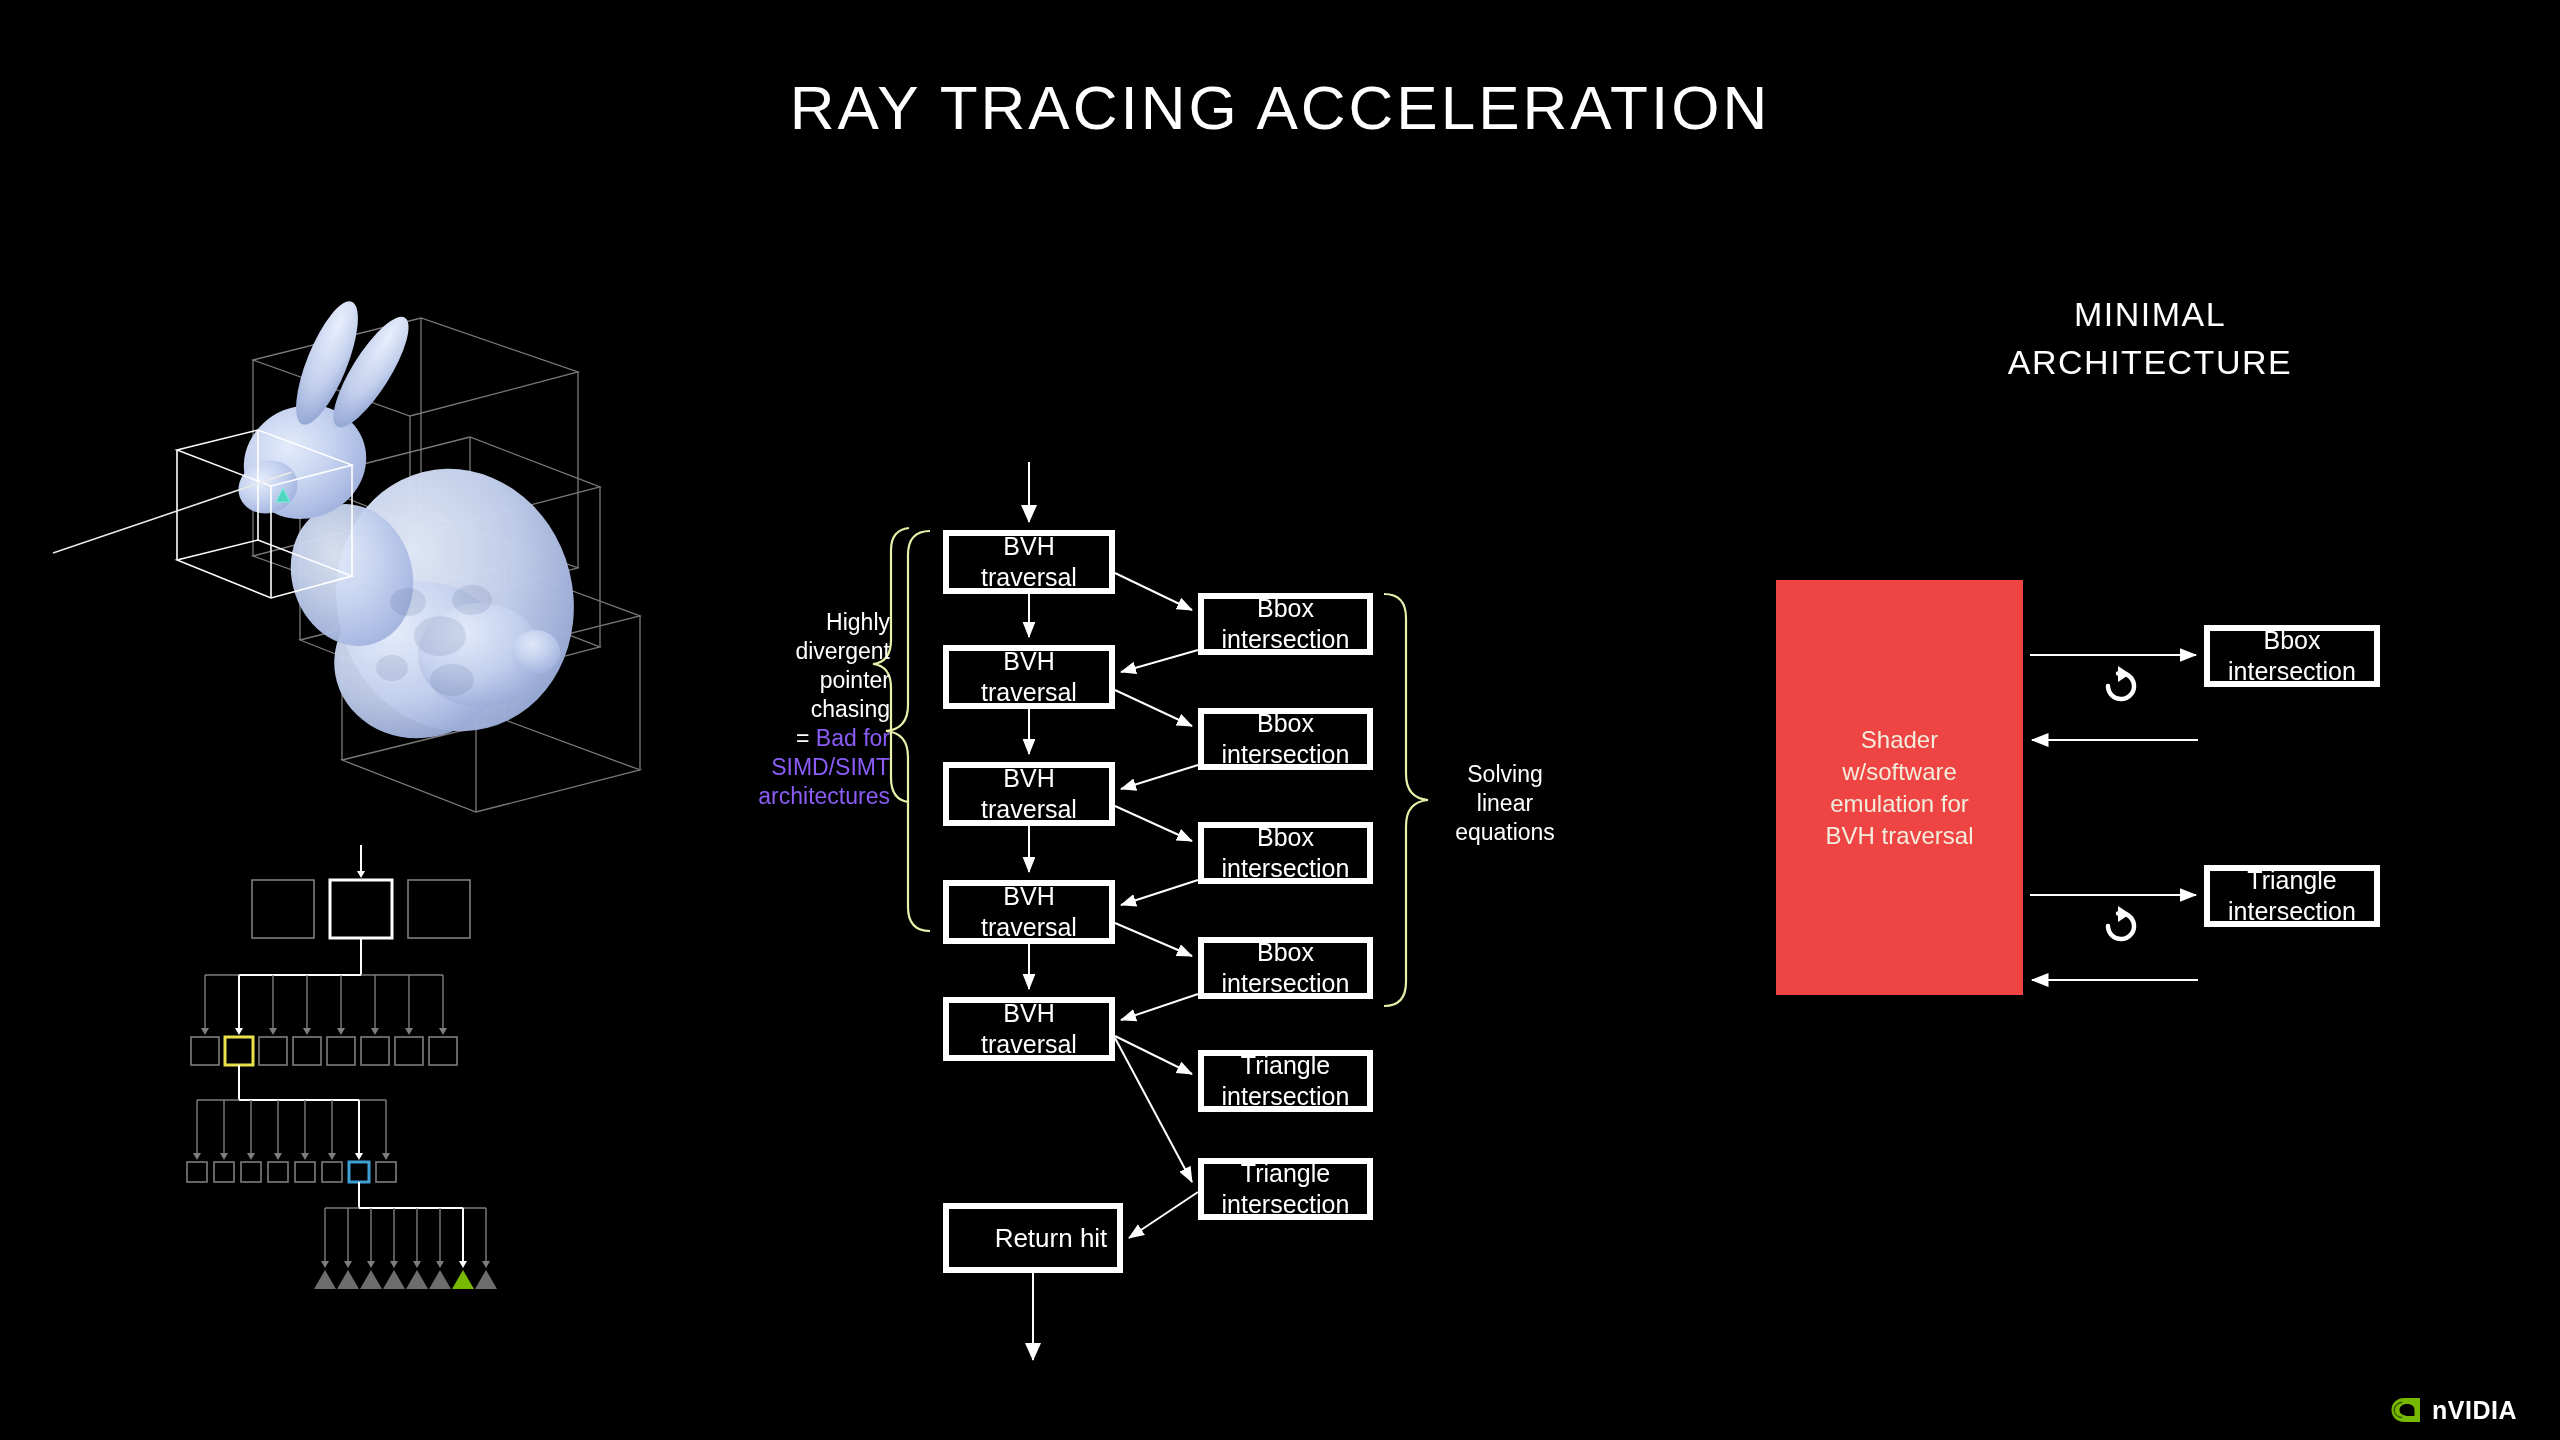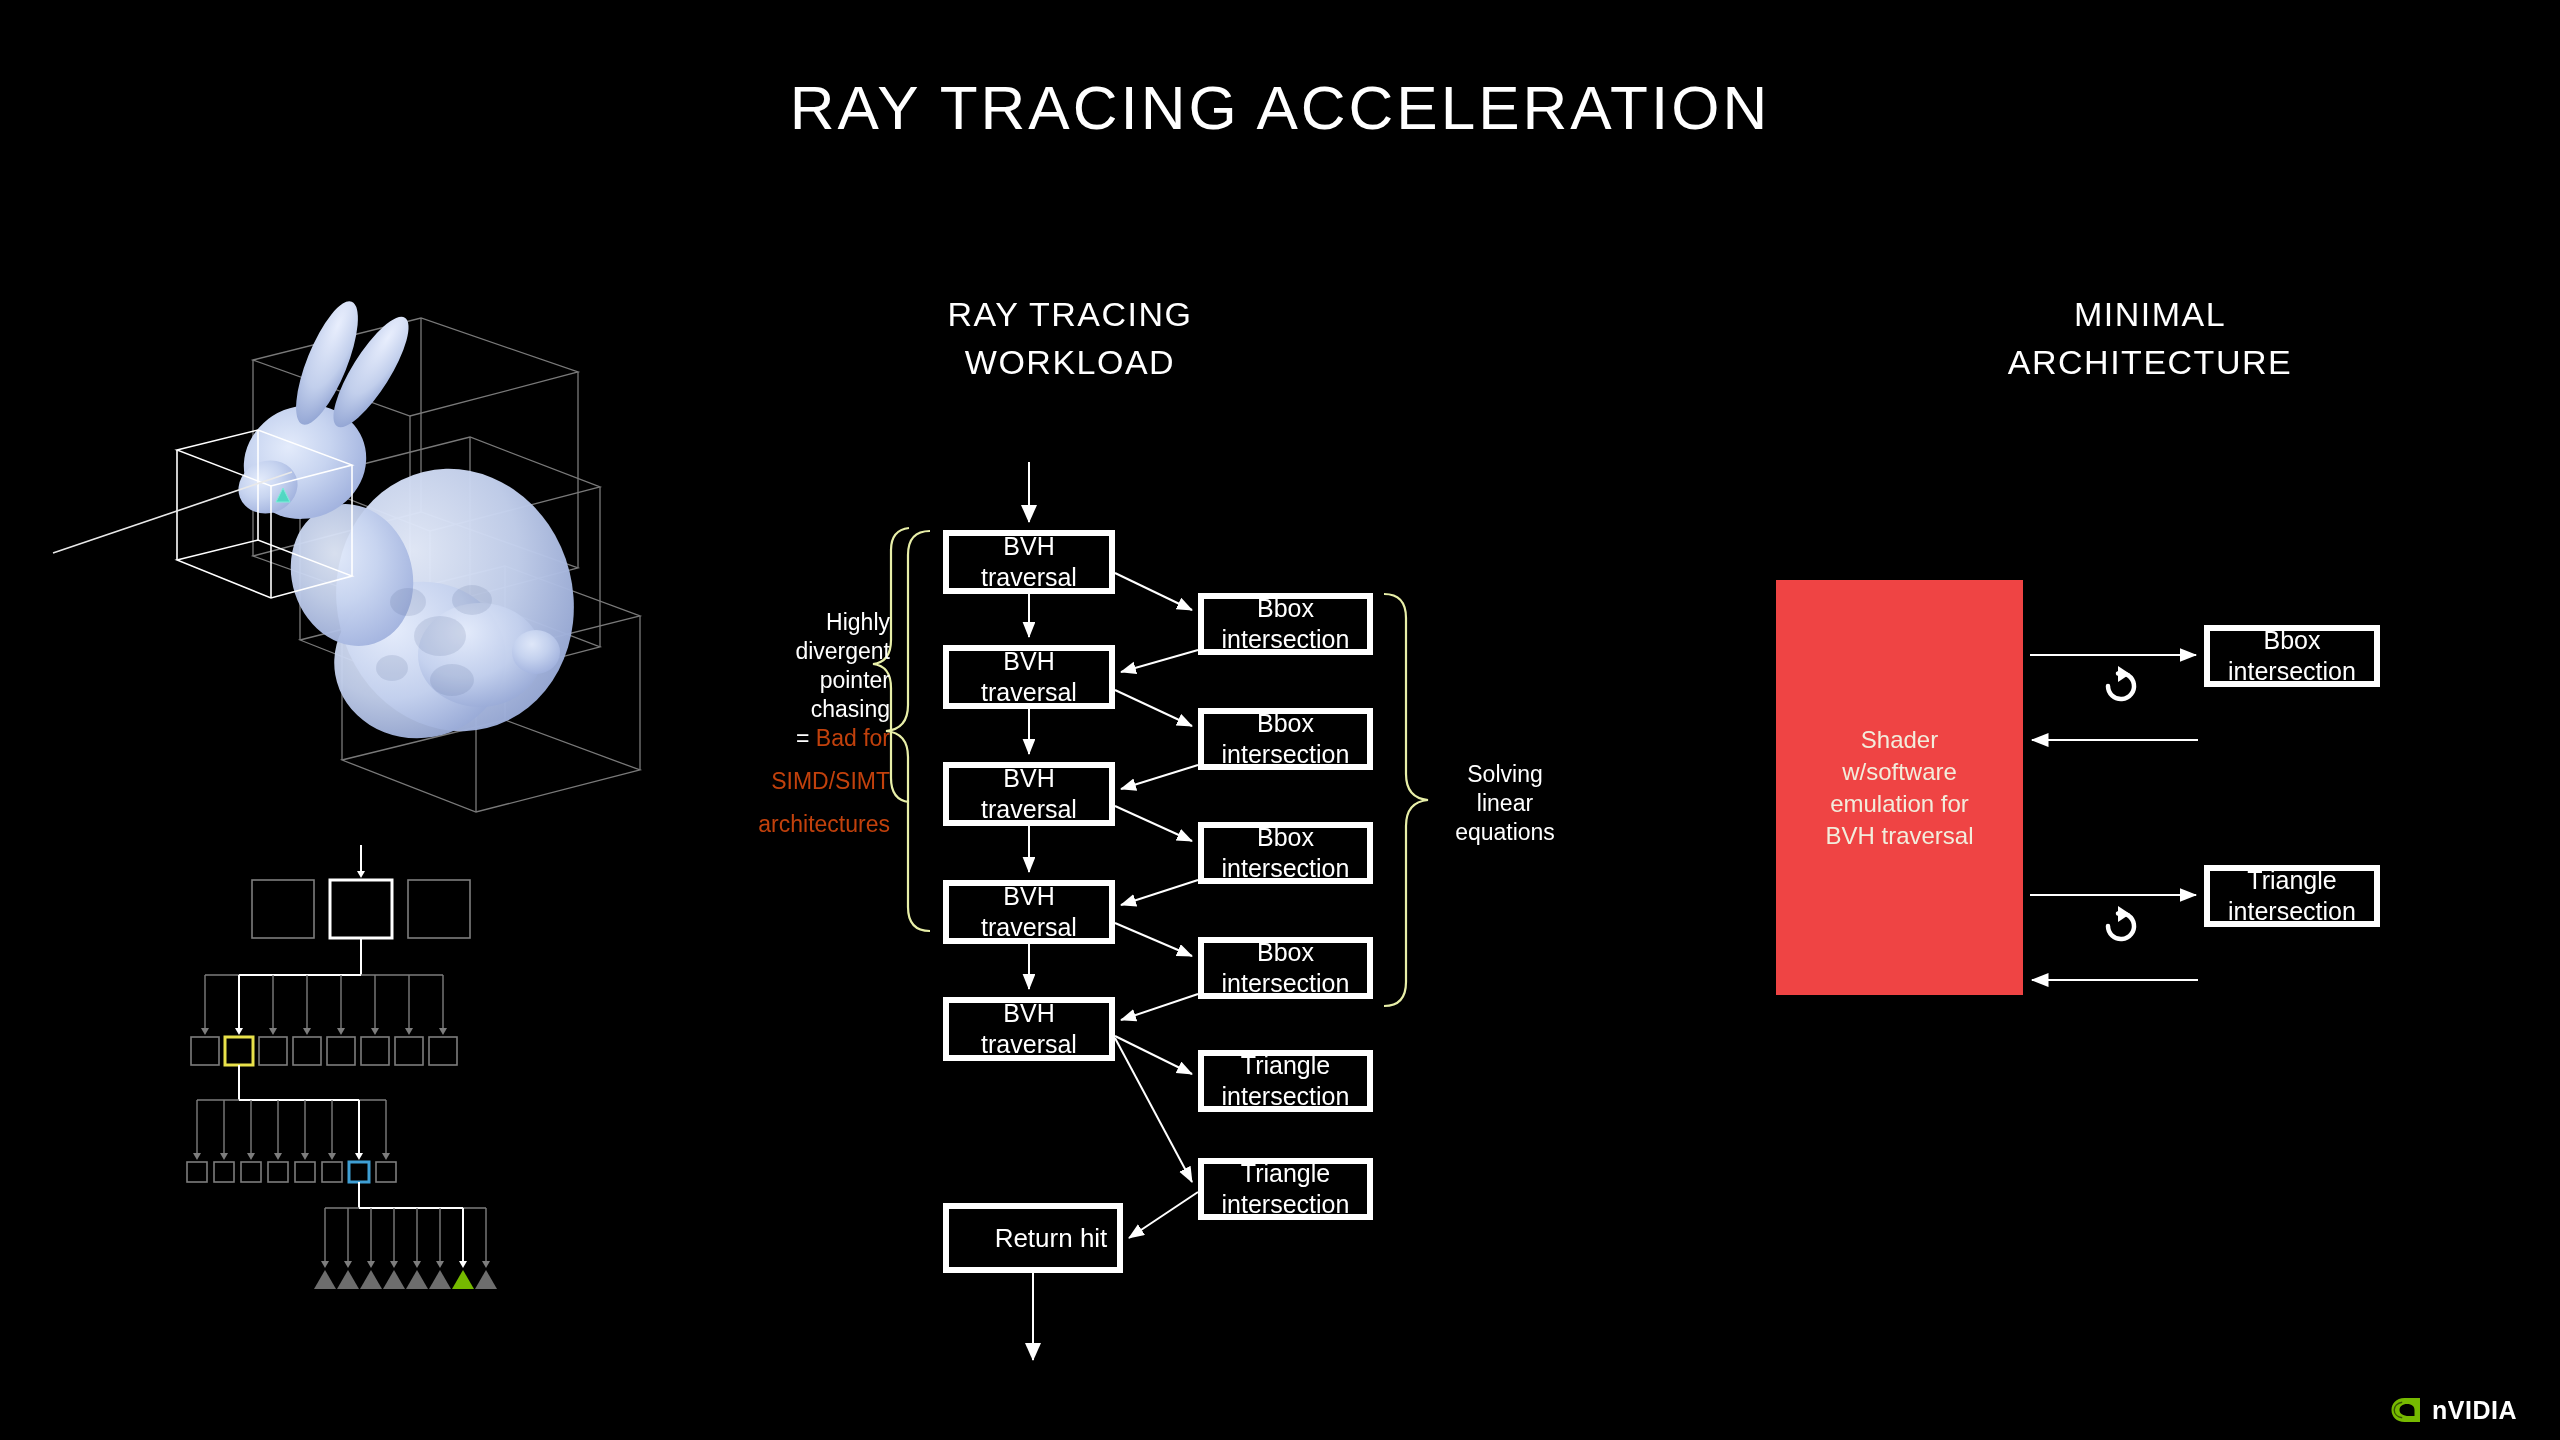--- a/index.html
+++ b/index.html
@@ -62,21 +62,21 @@
 
   .rbox{left:2204px;width:176px;height:62px;}
   .rbox.r1{top:625px;}
   .rbox.r2{top:865px;}
 
   
   #divergent-note{
     position:absolute;left:700px;top:608px;width:190px;text-align:right;
     font-size:23px;line-height:29px;color:#ffffff;
   }
-  #divergent-note .gold{color:#c2410c;margin-top:14px;}
+  #divergent-note .gold{color:#8b5cf6;}
   #solving-note{
     position:absolute;left:1420px;top:760px;width:170px;text-align:center;
     font-size:23px;line-height:29px;color:#ffffff;
   }
 
   
   svg.overlay{position:absolute;left:0;top:0;width:2560px;height:1440px;pointer-events:none;}
 
   
   #nvidia-logo{position:absolute;left:2390px;top:1393px;width:150px;height:34px;
@@ -86,24 +86,20 @@
     line-height:1;
   }
 </style>
 </head>
 <body>
 
 <div class="stage">
 
   <div id="slide-title">RAY TRACING ACCELERATION</div>
 
-  <div class="col-head" id="head-workload">
-    <div>RAY TRACING</div>
-    <div>WORKLOAD</div>
-  </div>
   <div class="col-head" id="head-minimal">
     <div>MINIMAL</div>
     <div>ARCHITECTURE</div>
   </div>
 
   <svg class="overlay" id="left-illustration" viewBox="0 0 2560 1440" xmlns="http://www.w3.org/2000/svg">
     <defs>
       <radialGradient id="bunnyGrad" cx="42%" cy="32%" r="72%">
         <stop offset="0%" stop-color="#e3ebfb"></stop>
         <stop offset="48%" stop-color="#c7d4f0"></stop>

